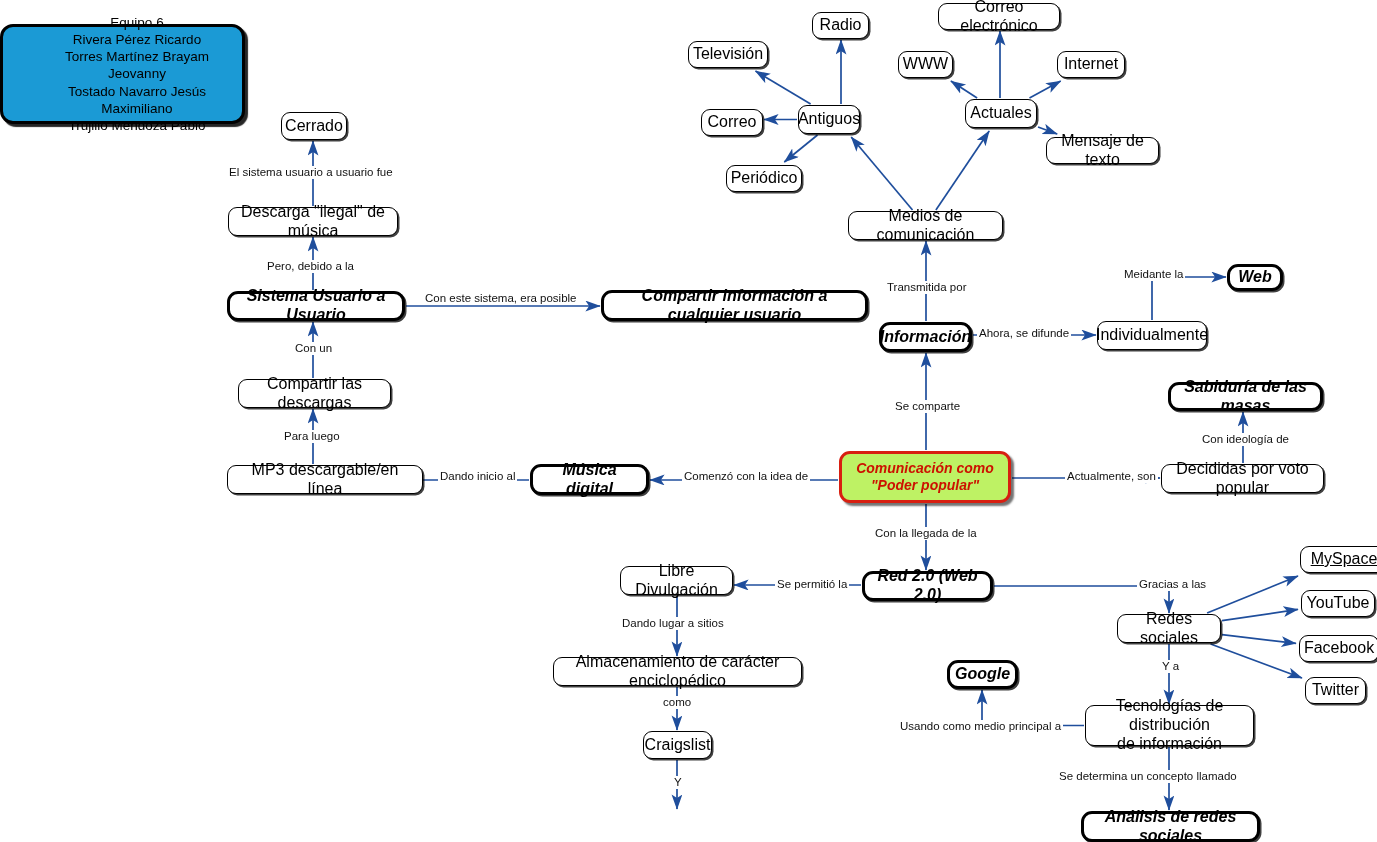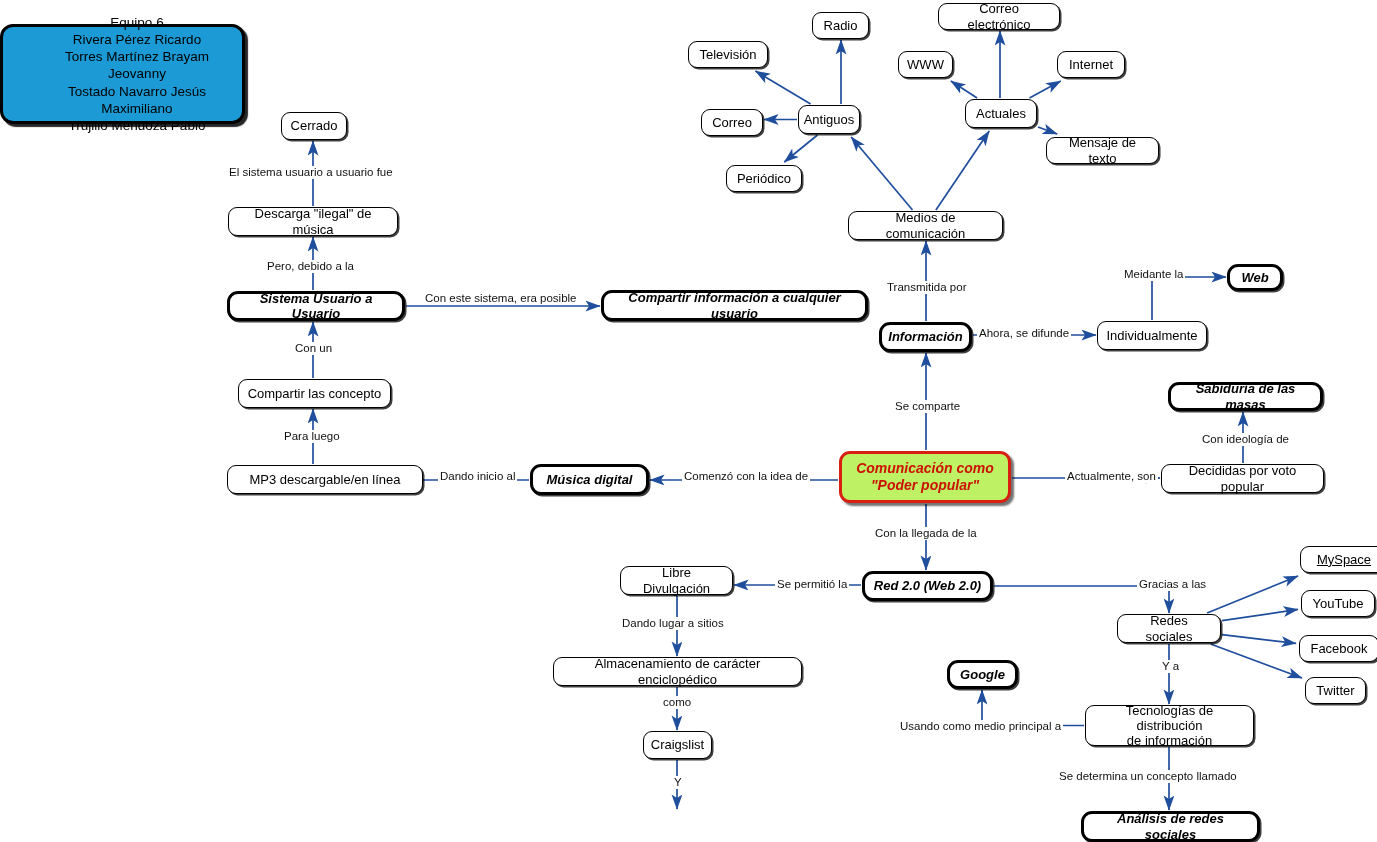--- a/index.html
+++ b/index.html
@@ -9,21 +9,21 @@
 
   .node{
     position:absolute;
     box-sizing:border-box;
     display:flex;align-items:center;justify-content:center;
     text-align:center;
     background:#ffffff;
     border:1.6px solid #000000;
     border-radius:9px;
     color:#000000;
-    font-size:13px;
+    font-size:16px;
     line-height:1.18;
     padding:2px 7px;
     white-space:pre-line;
     box-shadow:1.5px 1.5px 0px rgba(0,0,0,0.75);
   }
   .node.bold{
     border-width:3px;
     font-weight:bold;
     font-style:italic;
     border-radius:11px;
@@ -111,21 +111,21 @@
 Rivera Pérez Ricardo
 Torres Martínez Brayam Jeovanny
 Tostado Navarro Jesús Maximiliano
 Trujillo Mendoza Pablo</div>
 
   <div id="node-layer">
       <div class="node" style="left: 281px; top: 112px; width: 66px; height: 28px;">Cerrado</div>
       <div class="node" style="left: 228px; top: 207px; width: 170px; height: 29px;">Descarga "ilegal" de música</div>
       <div class="node bold" style="left: 227px; top: 291px; width: 178px; height: 30px;">Sistema Usuario a Usuario</div>
       <div class="node bold" style="left: 601px; top: 290px; width: 267px; height: 31px;">Compartir información a cualquier usuario</div>
-      <div class="node" style="left: 238px; top: 379px; width: 153px; height: 29px;">Compartir las concepto</div>
+      <div class="node" style="left: 238px; top: 379px; width: 153px; height: 29px;">Compartir las descargas</div>
       <div class="node" style="left: 227px; top: 465px; width: 196px; height: 29px;">MP3 descargable/en línea</div>
       <div class="node bold" style="left: 530px; top: 464px; width: 119px; height: 31px;">Música digital</div>
       <div class="node" style="left: 812px; top: 12px; width: 57px; height: 27px;">Radio</div>
       <div class="node" style="left: 688px; top: 41px; width: 80px; height: 27px;">Televisión</div>
       <div class="node" style="left: 701px; top: 109px; width: 62px; height: 27px;">Correo</div>
       <div class="node" style="left: 726px; top: 165px; width: 76px; height: 27px;">Periódico</div>
       <div class="node" style="left: 798px; top: 105px; width: 62px; height: 29px;">Antiguos</div>
       <div class="node" style="left: 938px; top: 3px; width: 122px; height: 27px;">Correo electrónico</div>
       <div class="node" style="left: 898px; top: 51px; width: 55px; height: 27px;">WWW</div>
       <div class="node" style="left: 1057px; top: 51px; width: 68px; height: 27px;">Internet</div>

